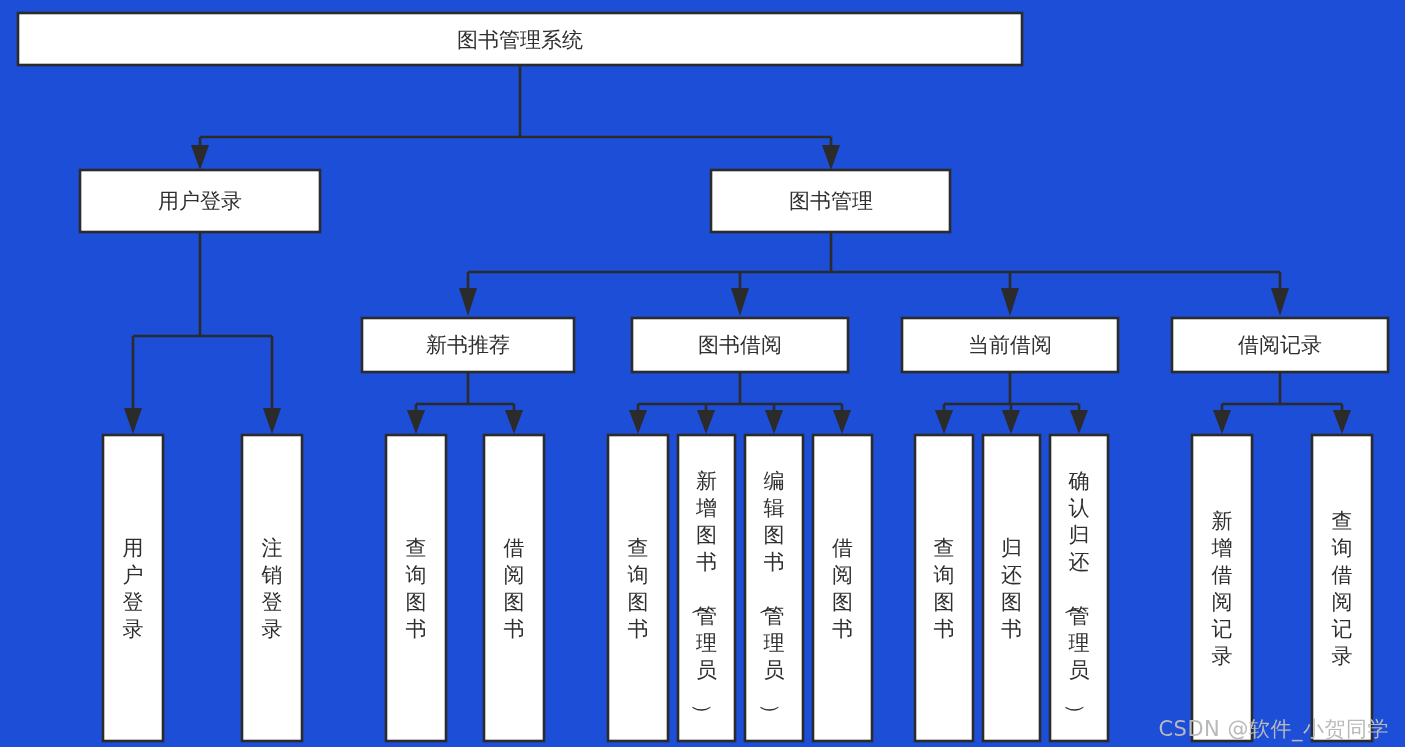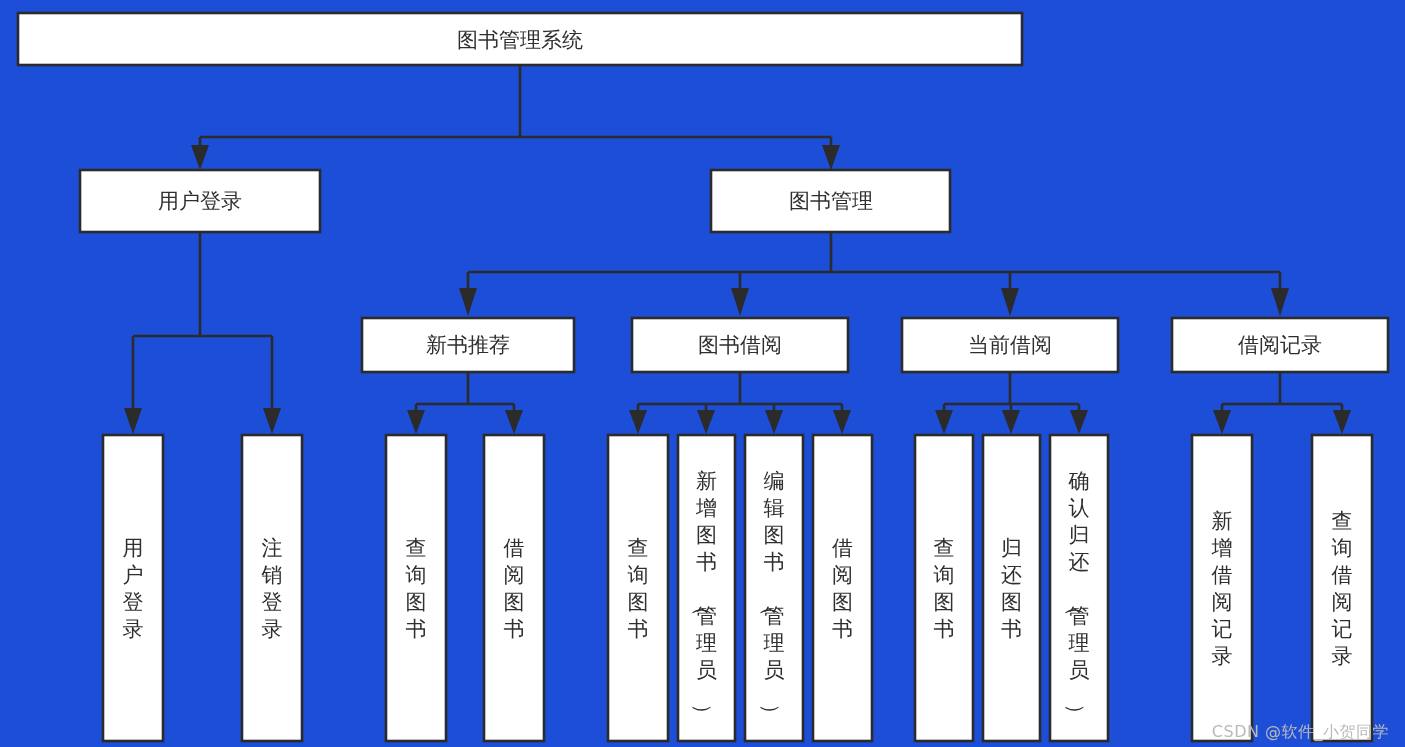--- a/index.html
+++ b/index.html
@@ -50,21 +50,21 @@
     fill: #2f2f2f;
     font-family: "DejaVu Sans", "Liberation Sans", sans-serif;
     font-size: 21px;
     text-anchor: middle;
   }
   .watermark-text {
     position: absolute;
     right: 16px;
     bottom: 4px;
     font-family: "DejaVu Sans", "Liberation Sans", sans-serif;
-    font-size: 16px;
+    font-size: 21px;
     color: #b9b9b9;
     white-space: nowrap;
     letter-spacing: 0.5px;
   }
 </style>
 </head>
 <body>
 
 <div id="diagram-root">
 

